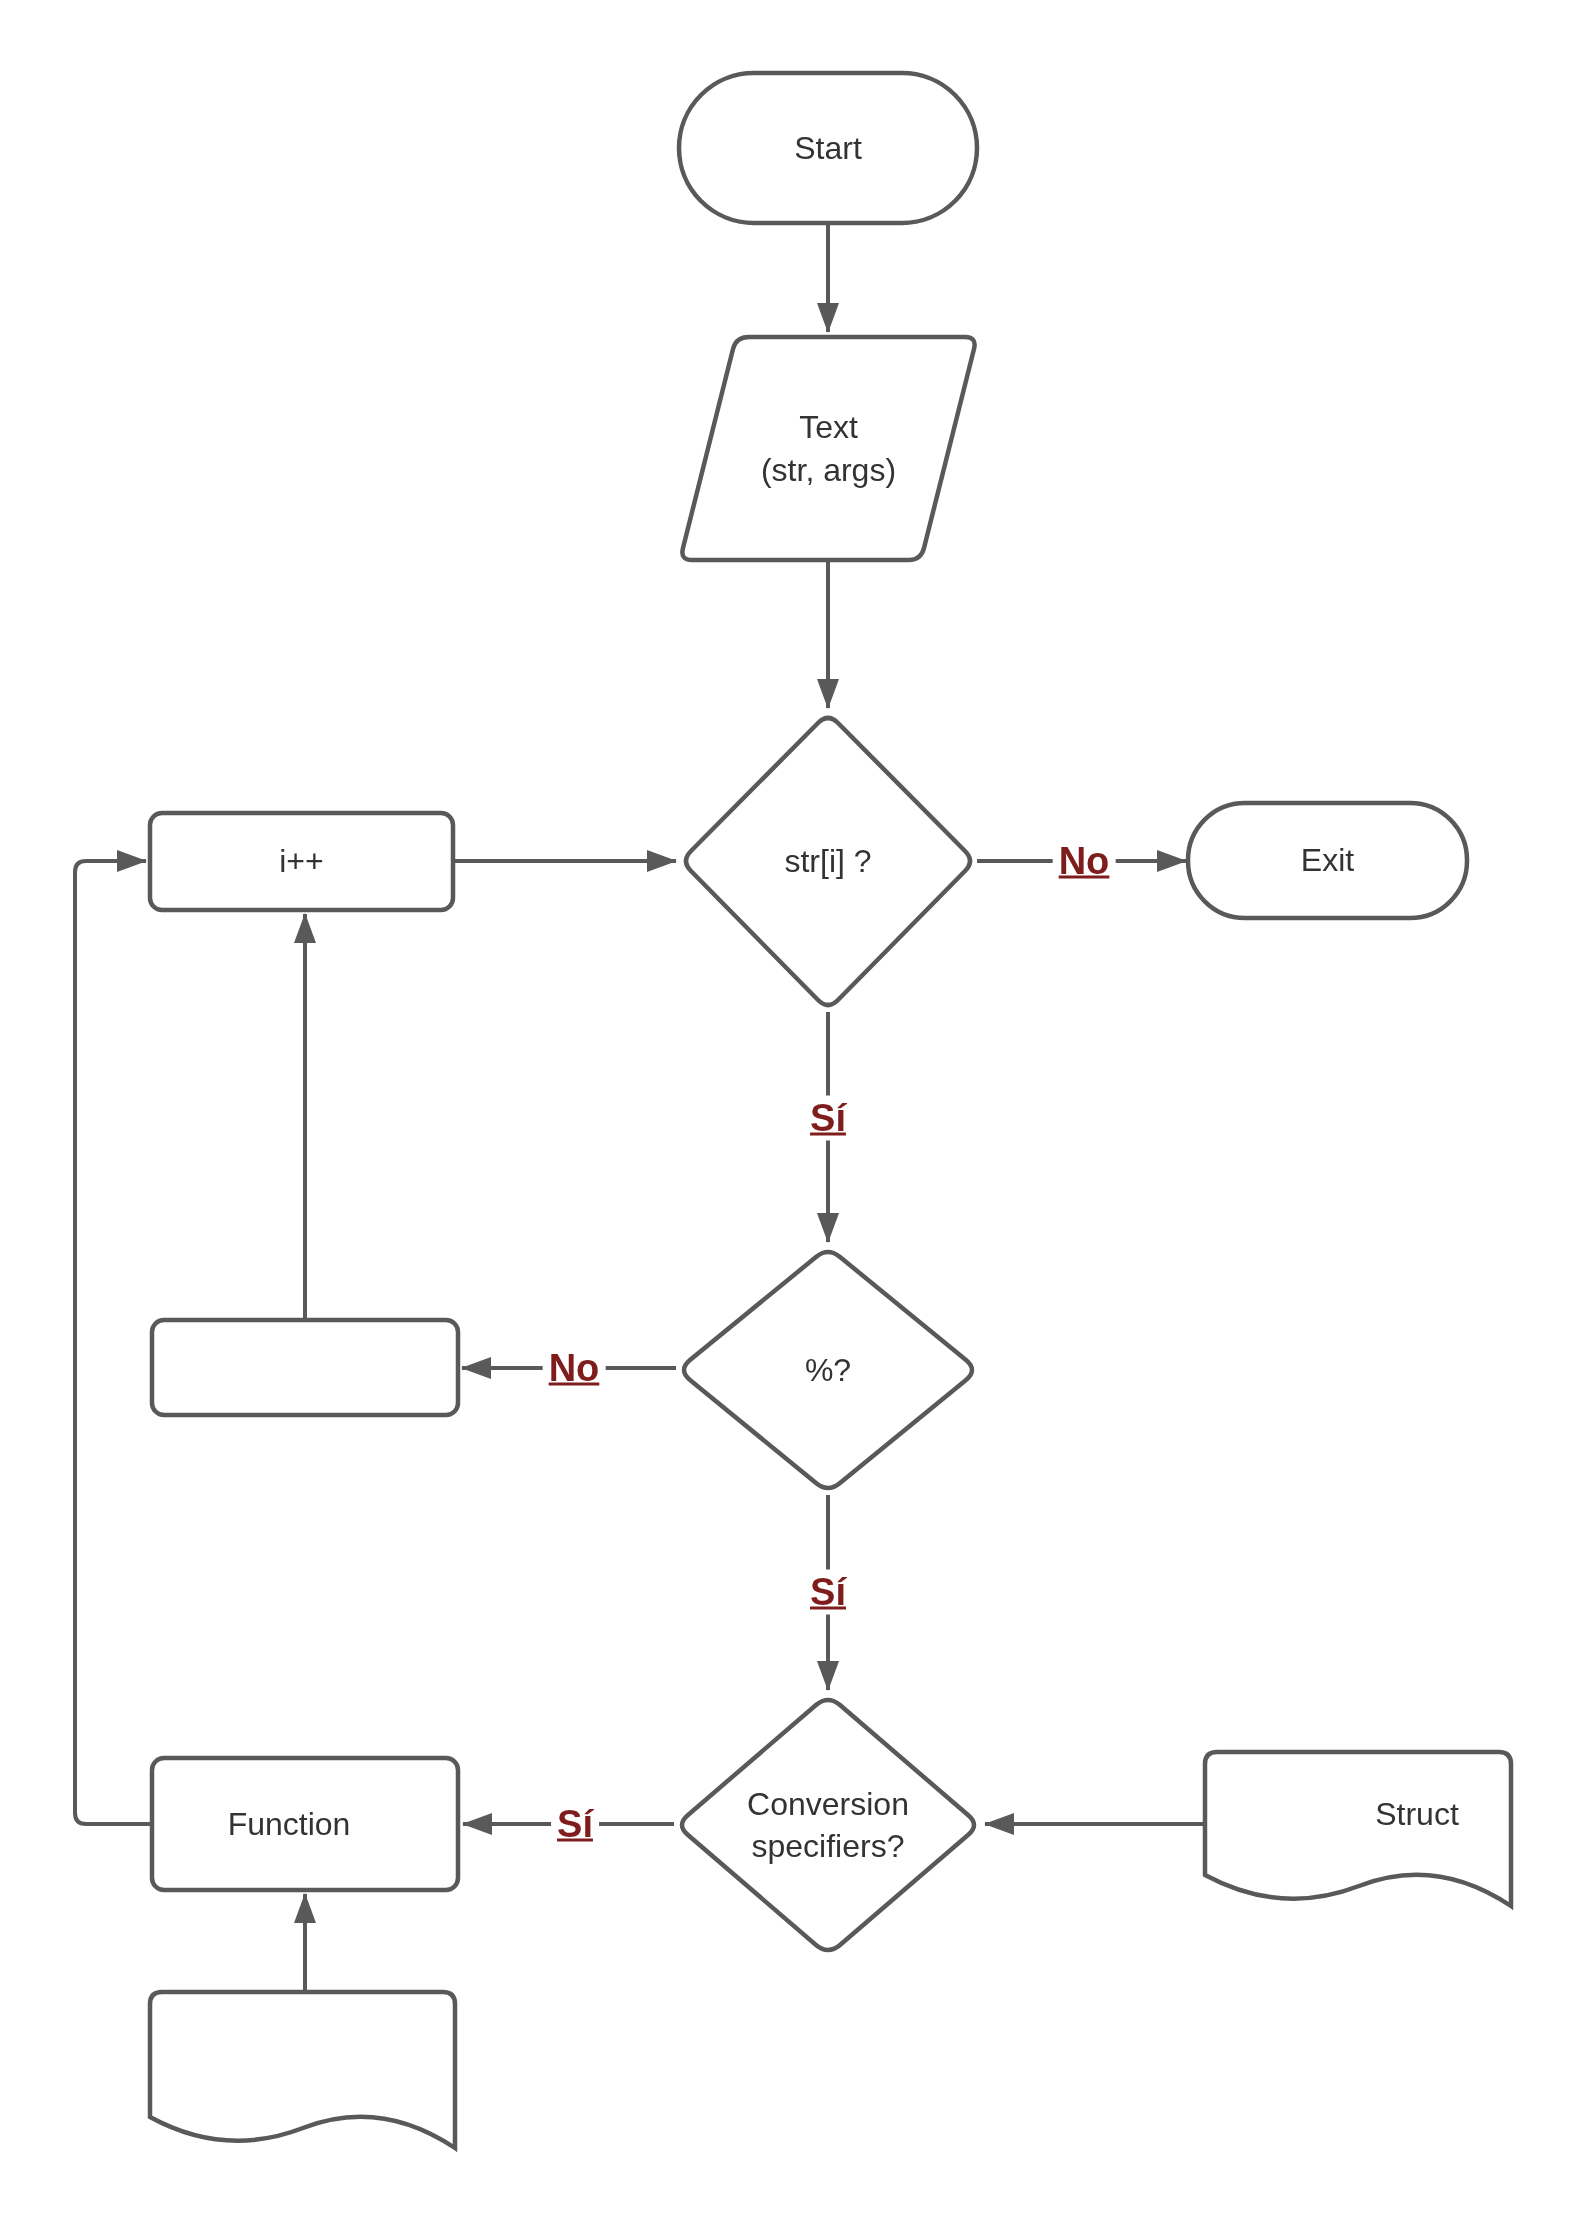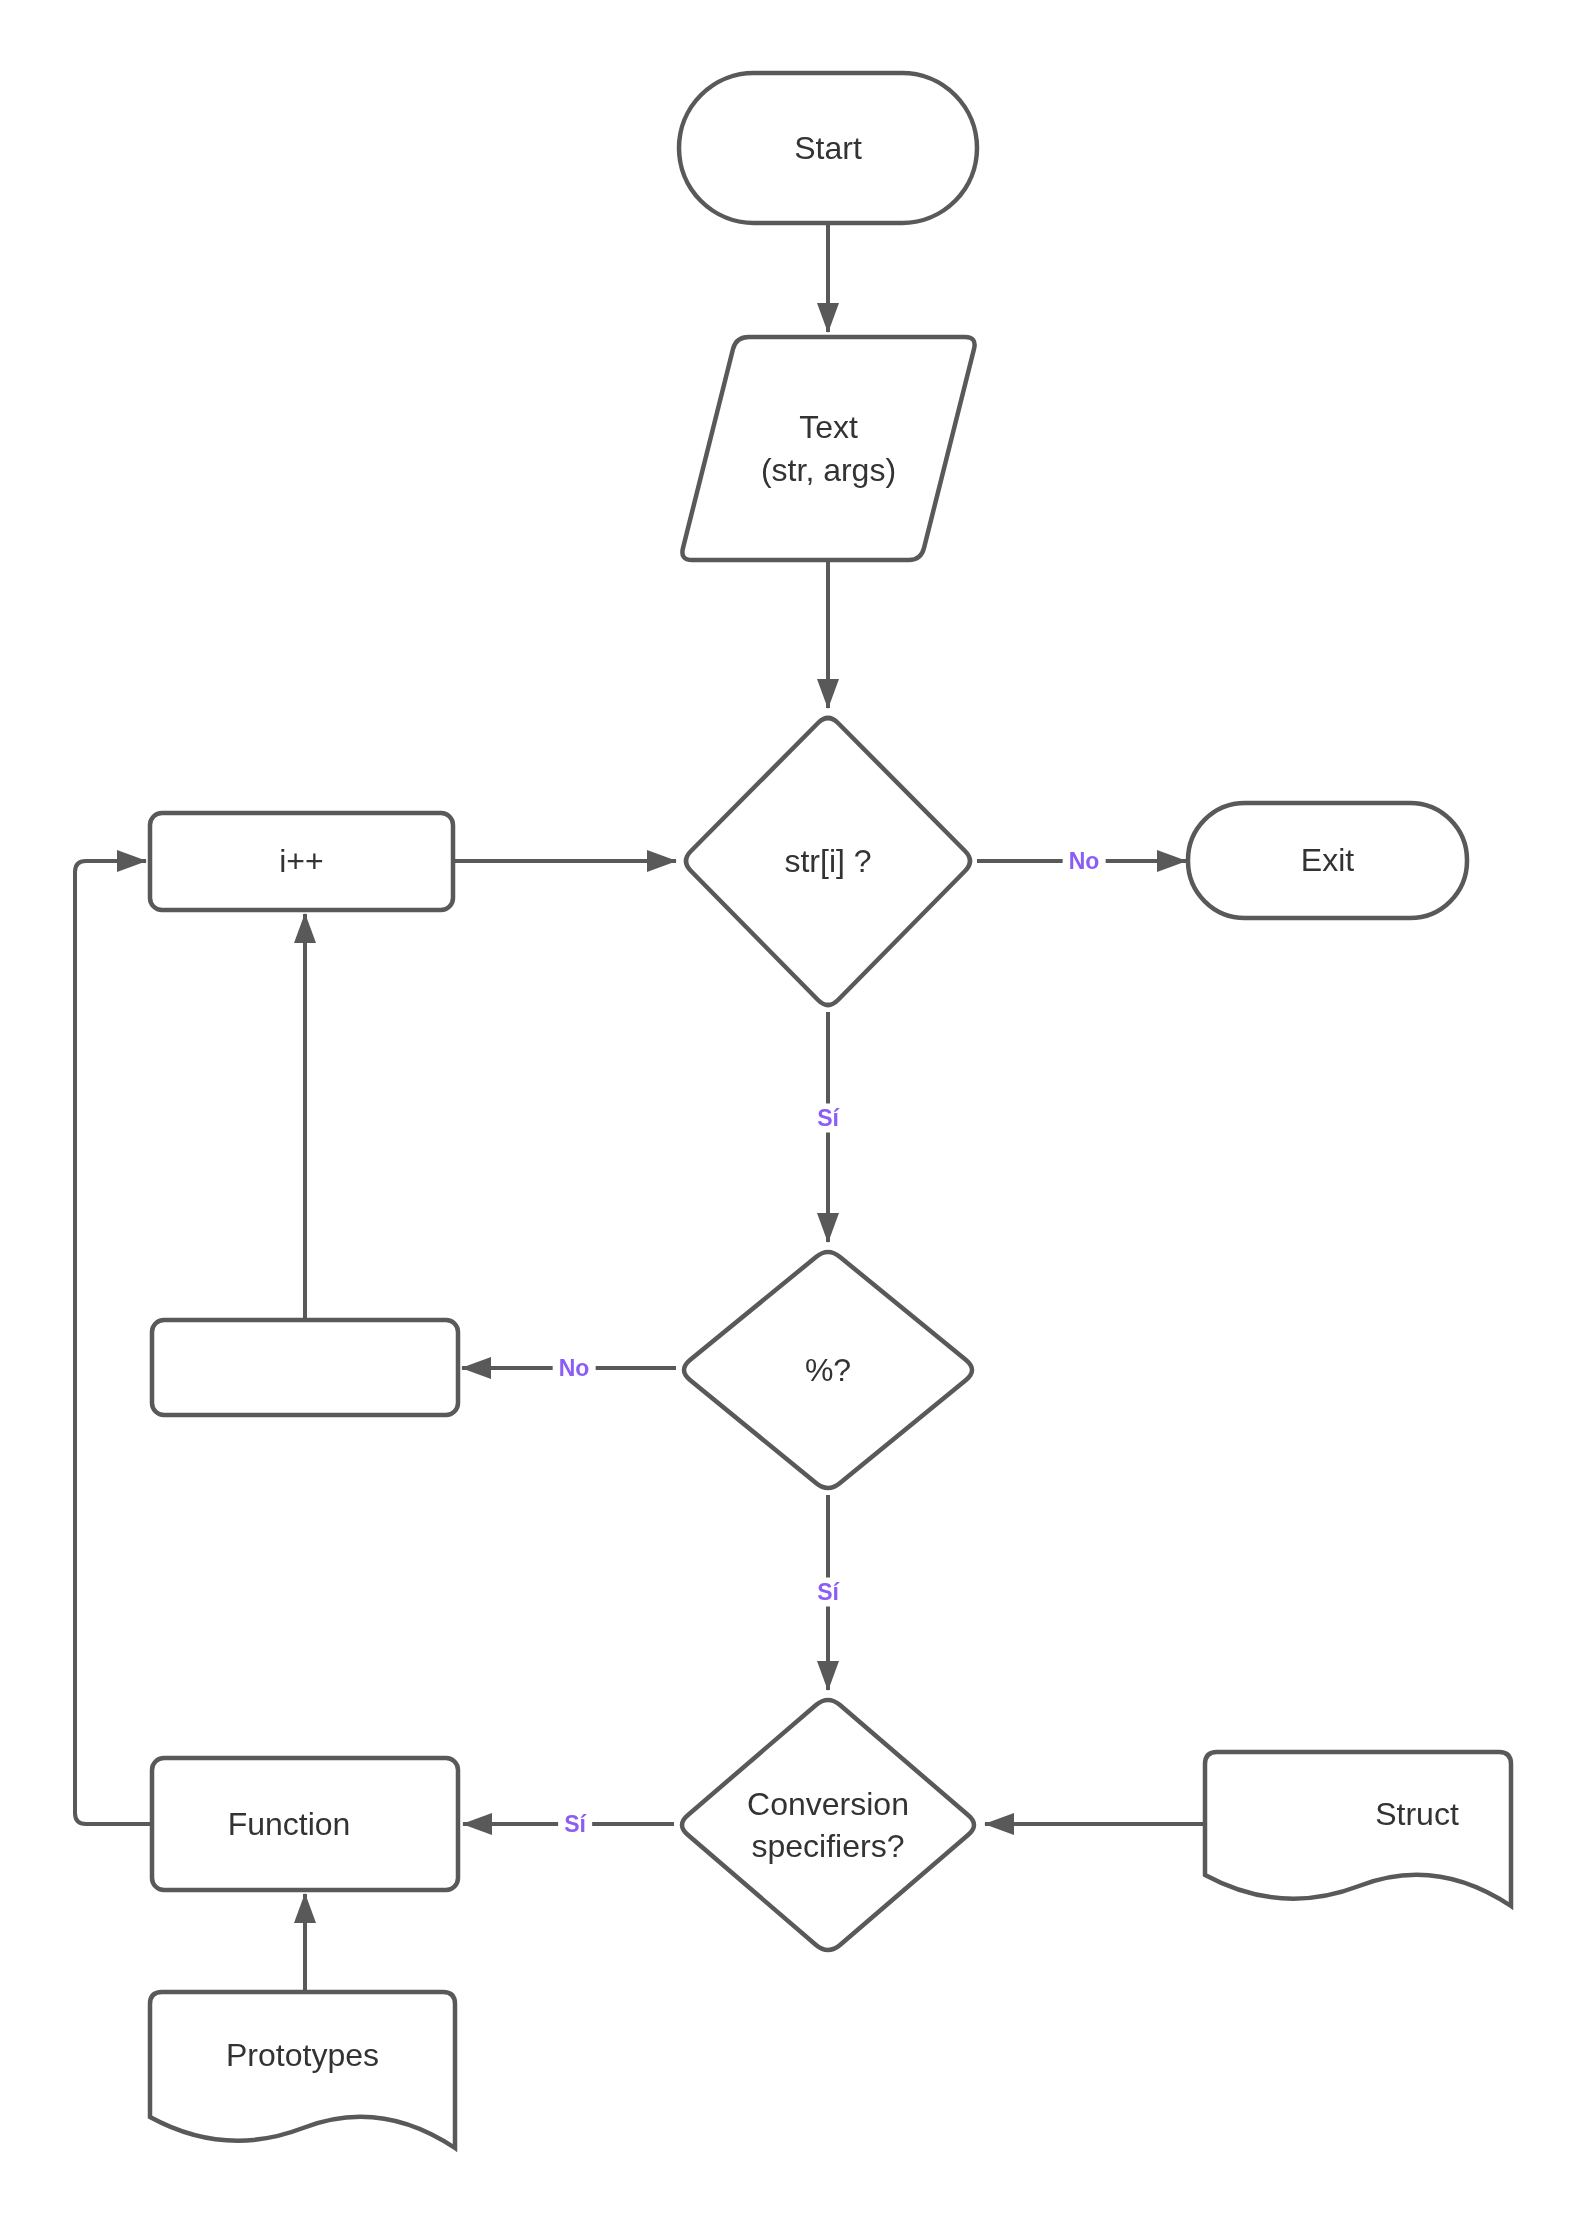--- a/index.html
+++ b/index.html
@@ -21,26 +21,27 @@
     font-size: 32px;
     line-height: 1.32;
     color: #333333;
     text-align: center;
     pointer-events: none;
     white-space: nowrap;
   }
   .edge-label {
     position: absolute;
     transform: translate(-50%, -50%);
-    font-size: 23px;
+    font-size: 38px;
     font-weight: bold;
-    color: #8b5cf6;
+    color: #7f1d1d;
     background: #ffffff;
     padding: 1px 6px;
     white-space: nowrap;
+    text-decoration: underline;
   }
   .shape { fill: #ffffff; stroke: #595959; stroke-width: 4.5; }
   .edge  { fill: none;    stroke: #595959; stroke-width: 4;   }
 </style>
 </head>
 <body>
 
 <div id="canvas">
 
   <svg id="shapes" width="1579" height="2220" viewBox="0 0 1579 2220">
@@ -104,21 +105,20 @@
 
   <div class="node-label" style="left:676px; top:1695px; width:304px; height:260px;">
     <span>Conversion</span>
     <span>specifiers?</span>
   </div>
 
   <div class="node-label" style="left:136px; top:1758px; width:306px; height:132px;">Function</div>
 
   <div class="node-label" style="left:1264px; top:1752px; width:306px; height:125px;">Struct</div>
 
-  <div class="node-label" style="left:150px; top:1992px; width:305px; height:127px;">Prototypes</div>
 
   <div class="edge-label" style="left:1084px; top:861px;">No</div>
 
   <div class="edge-label" style="left:828px; top:1118px;">Sí</div>
 
   <div class="edge-label" style="left:574px; top:1368px;">No</div>
 
   <div class="edge-label" style="left:828px; top:1592px;">Sí</div>
 
   <div class="edge-label" style="left:575px; top:1824px;">Sí</div>

